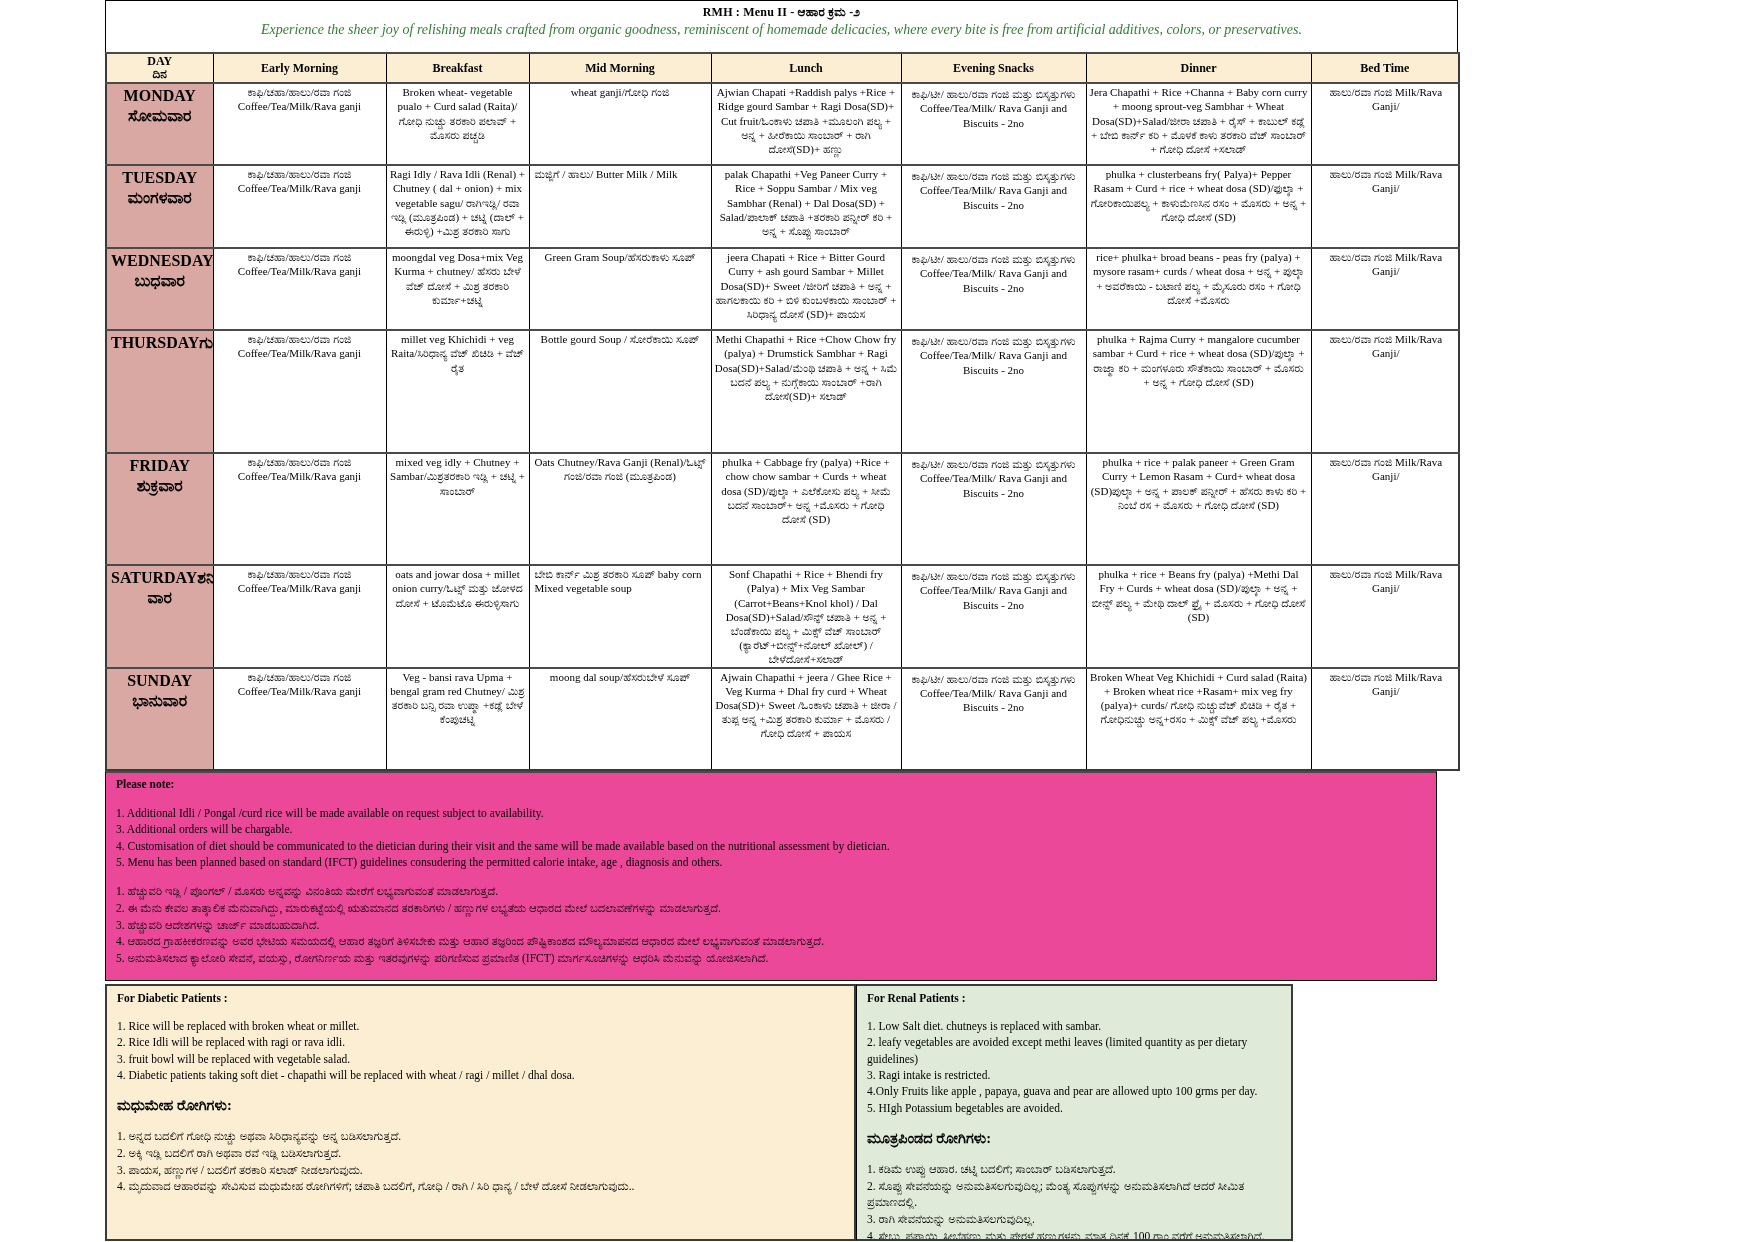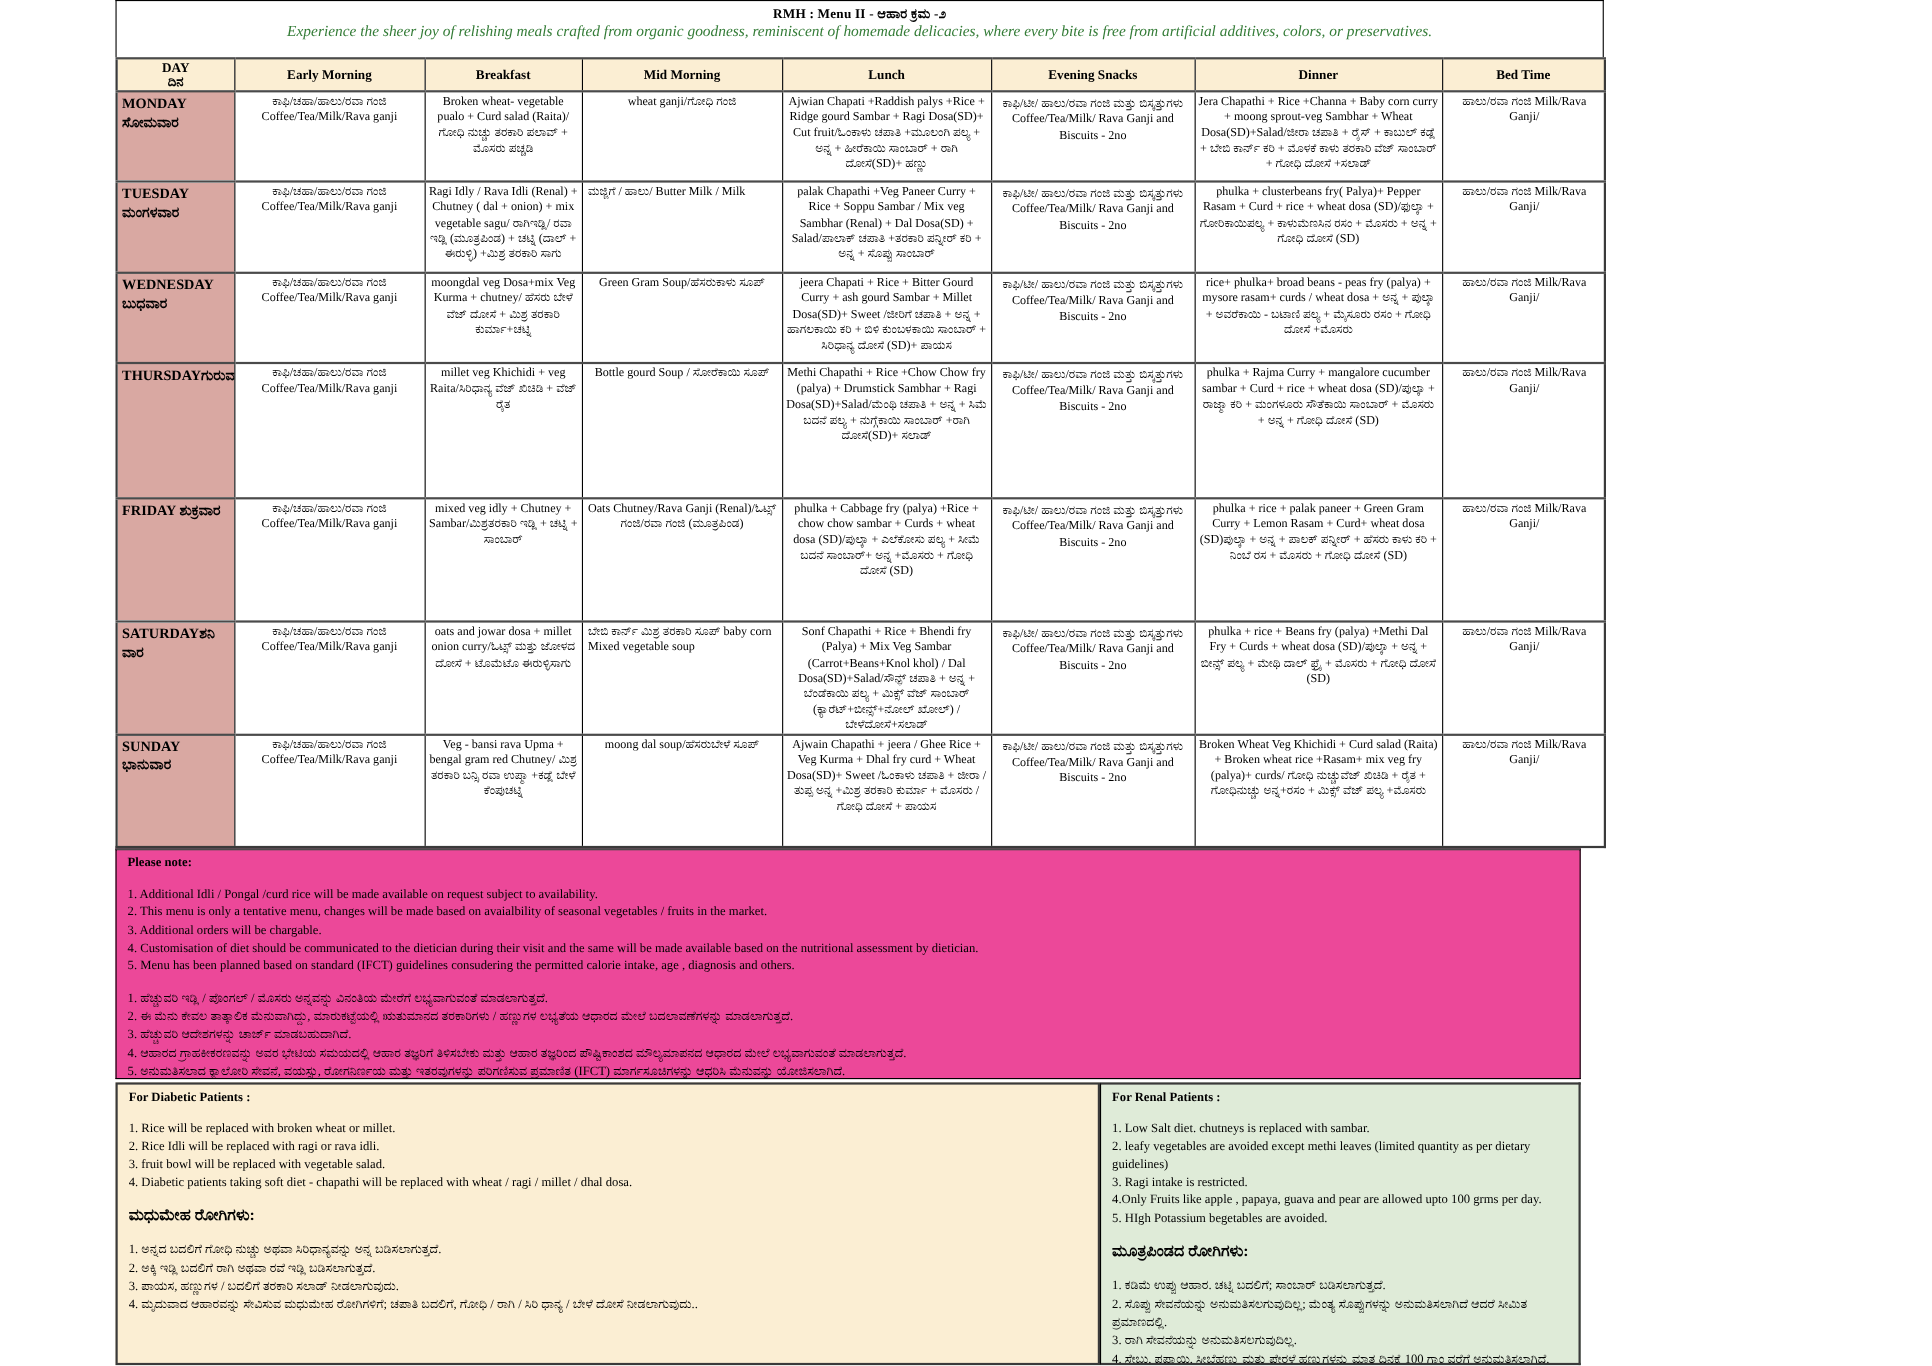--- a/index.html
+++ b/index.html
@@ -23,22 +23,22 @@
   .menu th, .menu td {
     border:1px solid #000; border-top:2px solid #4a4a4a;
     box-sizing:border-box; padding:1px 3px; overflow:hidden;
   }
   .menu thead th {
     background:var(--header-bg,#FBEED3); font-size:12px; font-weight:bold;
     text-align:center; vertical-align:middle; height:26px; line-height:1.1;
   }
   .menu tbody td { font-size:11px; line-height:1.28; text-align:center; vertical-align:top; }
   .menu tbody td.col-day {
-    background:var(--day-bg,#D9A8A2); font-weight:bold; font-size:13px;
-    text-align:left; vertical-align:top; padding:2px 4px; line-height:1.25;
+    background:var(--day-bg,#D9A8A2); font-weight:bold; font-size:16px;
+    text-align:center; vertical-align:top; padding:2px 4px; line-height:1.25;
   }
   td.col-early { vertical-align:middle; }
   td.col-bed { vertical-align:middle; text-align:left; padding-left:5px; }
   td.col-evening { text-align:left; vertical-align:top; padding:3px 5px; }
   tbody tr:nth-child(1){height:82px}
   tbody tr:nth-child(2){height:83px}
   tbody tr:nth-child(3){height:82px}
   tbody tr:nth-child(4){height:123px}
   tbody tr:nth-child(5){height:112px}
   tbody tr:nth-child(6){height:100px}
@@ -55,21 +55,21 @@
   }
   .nb-heading { font-weight:bold; }
   .note-list { margin-top:15px; }
   .note-list div { line-height:1.42; }
   .note-list.kn { margin-top:13px; }
   .note-list.kn div { line-height:1.45; }
 
   
   .boxrow { display:flex; width:1332px; margin-top:3px; }
   .box { box-sizing:border-box; border:2px solid #3a3a3a; padding:6px 10px; font-size:11.5px; height:257px; overflow:hidden; }
-  .box.diabetic { width:895px; background:var(--diabetic-bg,#FBEED3); }
+  .box.diabetic { width:751px; background:var(--diabetic-bg,#FBEED3); }
   .box.renal    { width:437px; background:var(--renal-bg,#DFEBD8); border-left:1px solid #000; }
   .box-heading { font-weight:bold; }
   .box .note-list { margin-top:14px; }
   .kn-heading { font-weight:bold; font-size:14.5px; margin-top:14px; }
 </style>
 </head>
 <body>
 
 <div class="sheet">
 
@@ -181,21 +181,20 @@
       <td class="col-dinner">Broken Wheat Veg Khichidi + Curd salad (Raita) + Broken wheat rice +Rasam+ mix veg fry (palya)+ curds/ ಗೋಧಿ ನುಚ್ಚುವೆಜ್ ಖಿಚಿಡಿ + ರೈತ + ಗೋಧಿನುಚ್ಚು ಅನ್ನ+ರಸಂ + ಮಿಕ್ಸ್ ವೆಜ್ ಪಲ್ಯ +ಮೊಸರು</td>
       <td class="col-bed">ಹಾಲು/ರವಾ ಗಂಜಿ Milk/Rava Ganji/</td>
     </tr>
   </tbody>
   </table>
 
   <div class="notesbox">
     <div class="nb-heading">Please note:</div>
     <div class="note-list en">
         <div>1. Additional Idli / Pongal /curd rice will be made available on request subject to availability.</div>
-        <div>2. This menu is only a tentative menu, changes will be made based on avaialbility of seasonal vegetables / fruits in the market.</div>
         <div>3. Additional orders will be chargable.</div>
         <div>4. Customisation of diet should be communicated to the dietician during their visit and the same will be made available based on the nutritional assessment  by dietician.</div>
         <div>5. Menu has been planned based on standard (IFCT) guidelines consudering the permitted calorie intake, age , diagnosis and others.</div>
       </div>
     <div class="note-list kn">
         <div>1. ಹೆಚ್ಚುವರಿ ಇಡ್ಲಿ / ಪೊಂಗಲ್ / ಮೊಸರು ಅನ್ನವನ್ನು ವಿನಂತಿಯ ಮೇರೆಗೆ ಲಭ್ಯವಾಗುವಂತೆ ಮಾಡಲಾಗುತ್ತದೆ.</div>
         <div>2. ಈ ಮೆನು ಕೇವಲ ತಾತ್ಕಾಲಿಕ ಮೆನುವಾಗಿದ್ದು, ಮಾರುಕಟ್ಟೆಯಲ್ಲಿ ಋತುಮಾನದ ತರಕಾರಿಗಳು / ಹಣ್ಣುಗಳ ಲಭ್ಯತೆಯ ಆಧಾರದ ಮೇಲೆ ಬದಲಾವಣೆಗಳನ್ನು ಮಾಡಲಾಗುತ್ತದೆ.</div>
         <div>3. ಹೆಚ್ಚುವರಿ ಆದೇಶಗಳನ್ನು ಚಾರ್ಜ್ ಮಾಡಬಹುದಾಗಿದೆ.</div>
         <div>4. ಆಹಾರದ ಗ್ರಾಹಕೀಕರಣವನ್ನು ಅವರ ಭೇಟಿಯ ಸಮಯದಲ್ಲಿ ಆಹಾರ ತಜ್ಞರಿಗೆ ತಿಳಿಸಬೇಕು ಮತ್ತು ಆಹಾರ ತಜ್ಞರಿಂದ ಪೌಷ್ಟಿಕಾಂಶದ ಮೌಲ್ಯಮಾಪನದ ಆಧಾರದ ಮೇಲೆ ಲಭ್ಯವಾಗುವಂತೆ ಮಾಡಲಾಗುತ್ತದೆ.</div>
         <div>5. ಅನುಮತಿಸಲಾದ ಕ್ಯಾಲೋರಿ ಸೇವನೆ, ವಯಸ್ಸು, ರೋಗನಿರ್ಣಯ ಮತ್ತು ಇತರವುಗಳನ್ನು ಪರಿಗಣಿಸುವ ಪ್ರಮಾಣಿತ (IFCT) ಮಾರ್ಗಸೂಚಿಗಳನ್ನು ಆಧರಿಸಿ ಮೆನುವನ್ನು ಯೋಜಿಸಲಾಗಿದೆ.</div>

